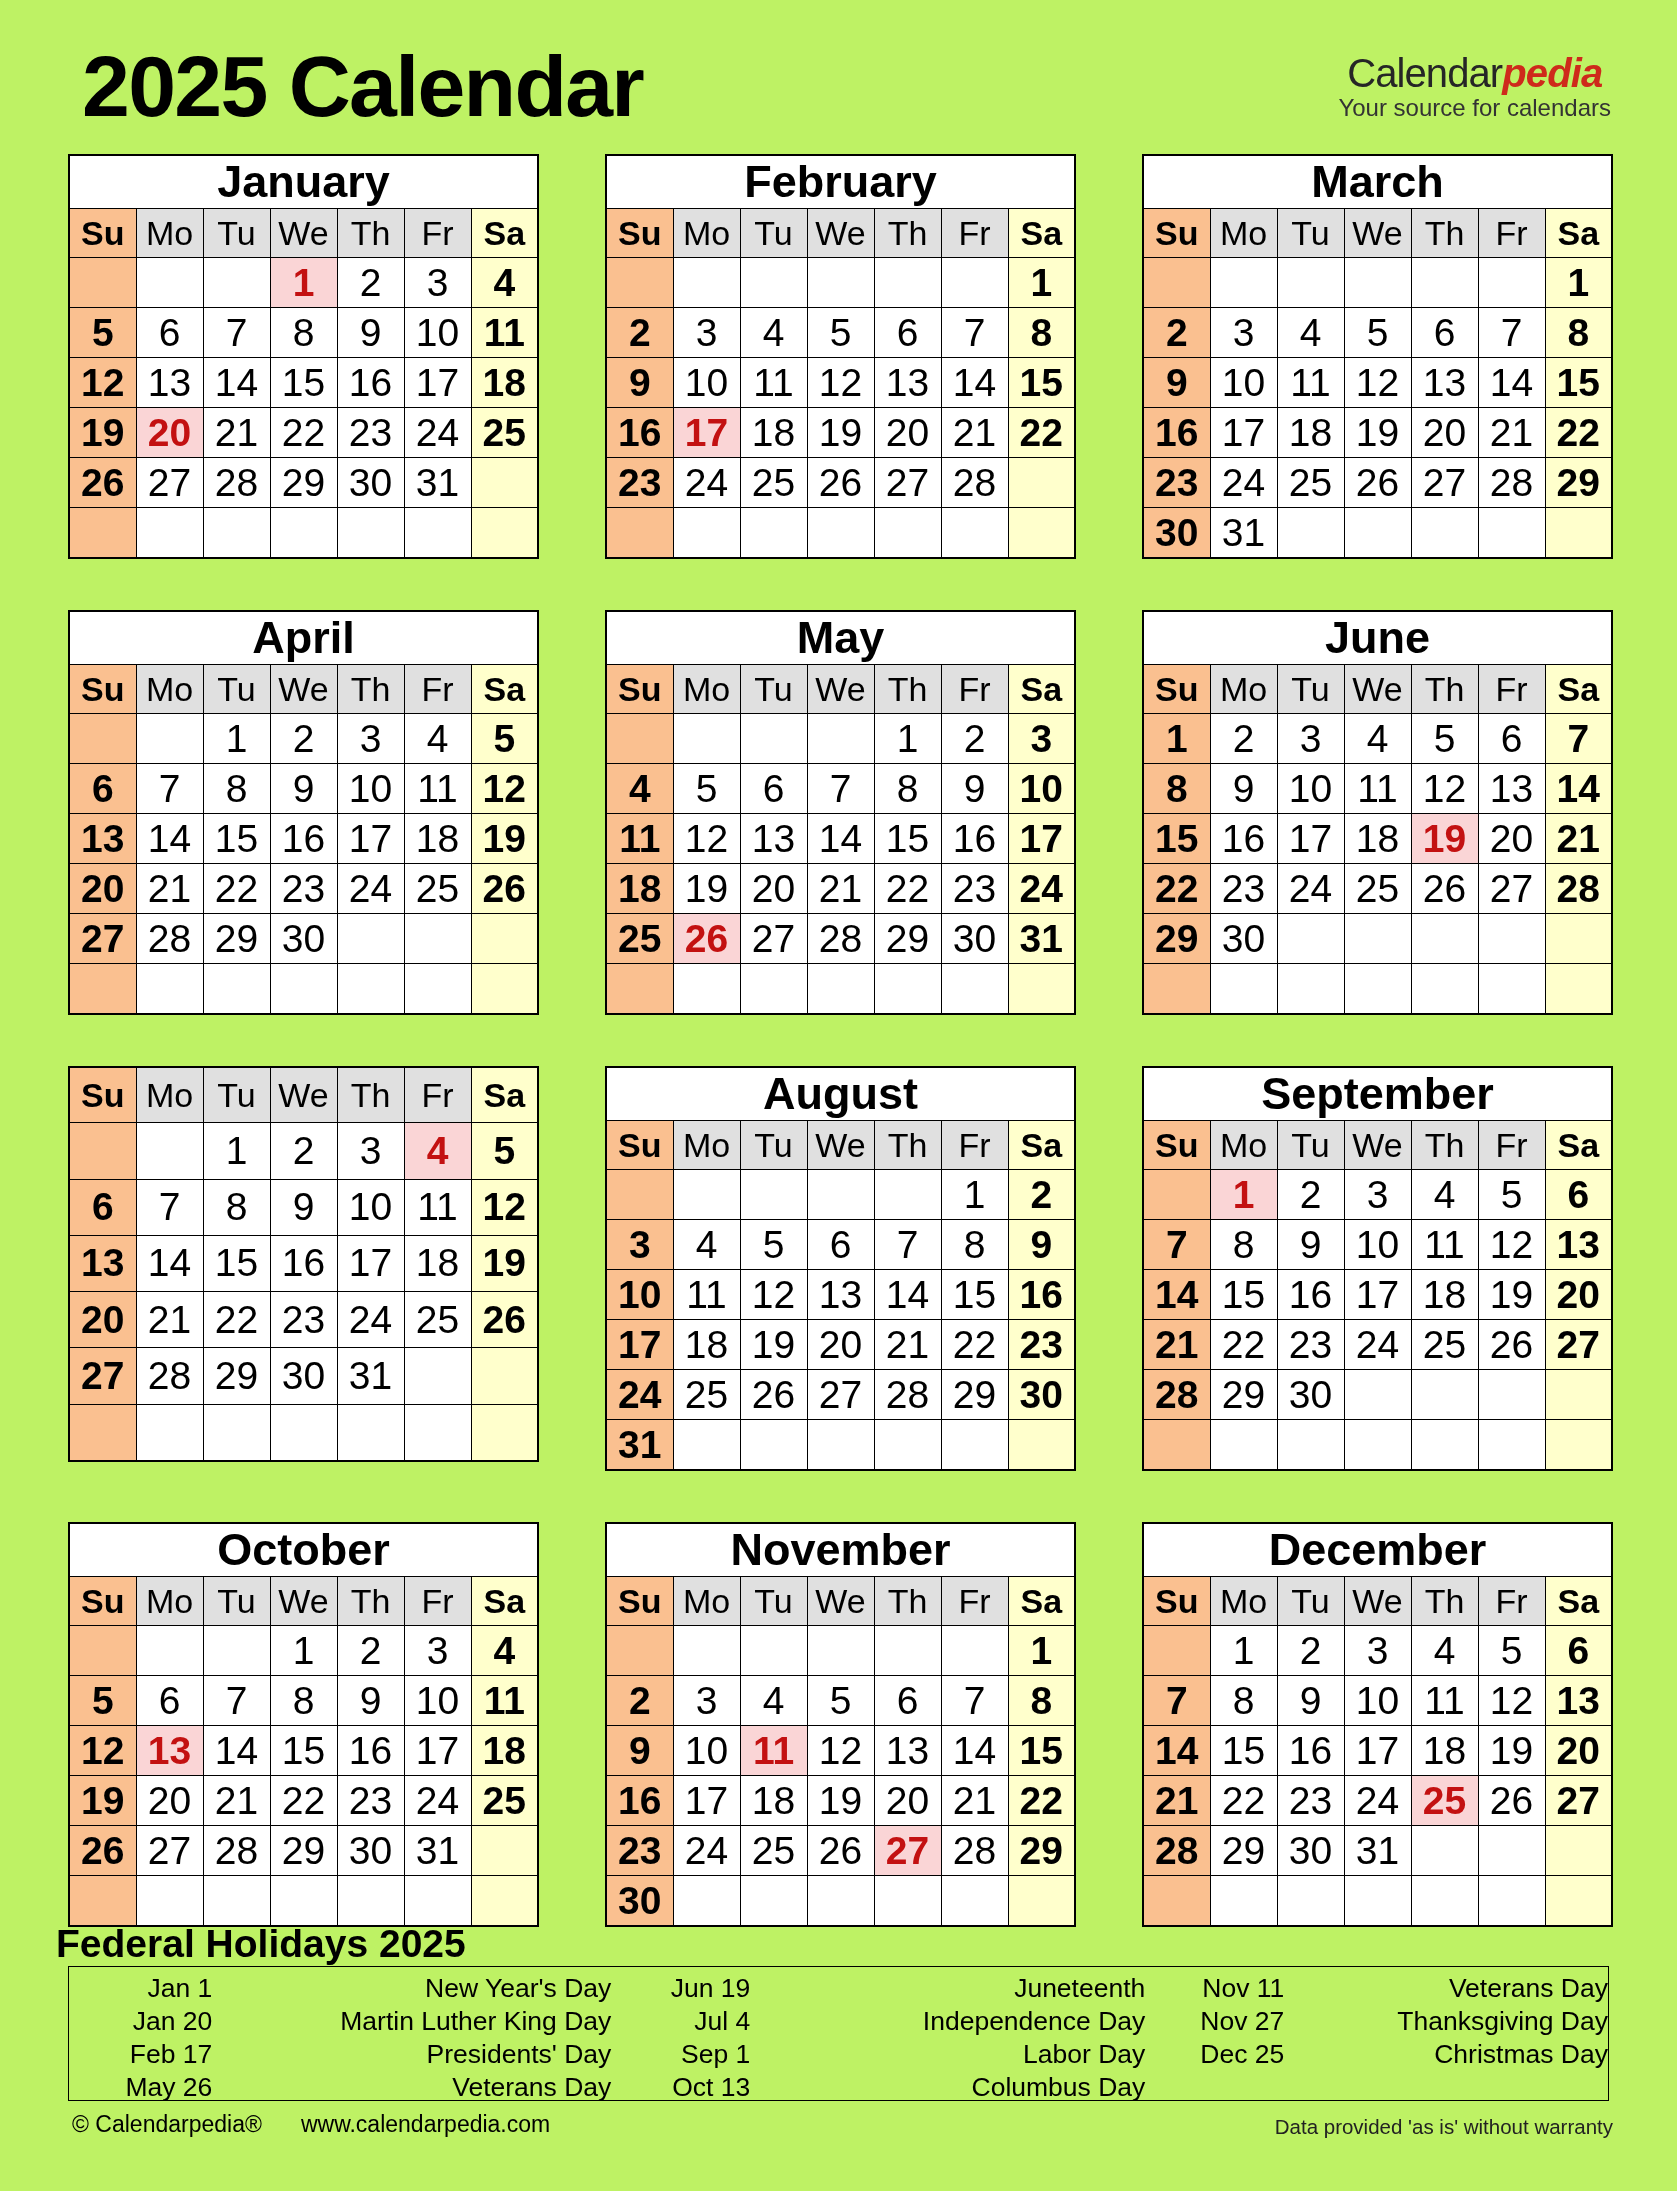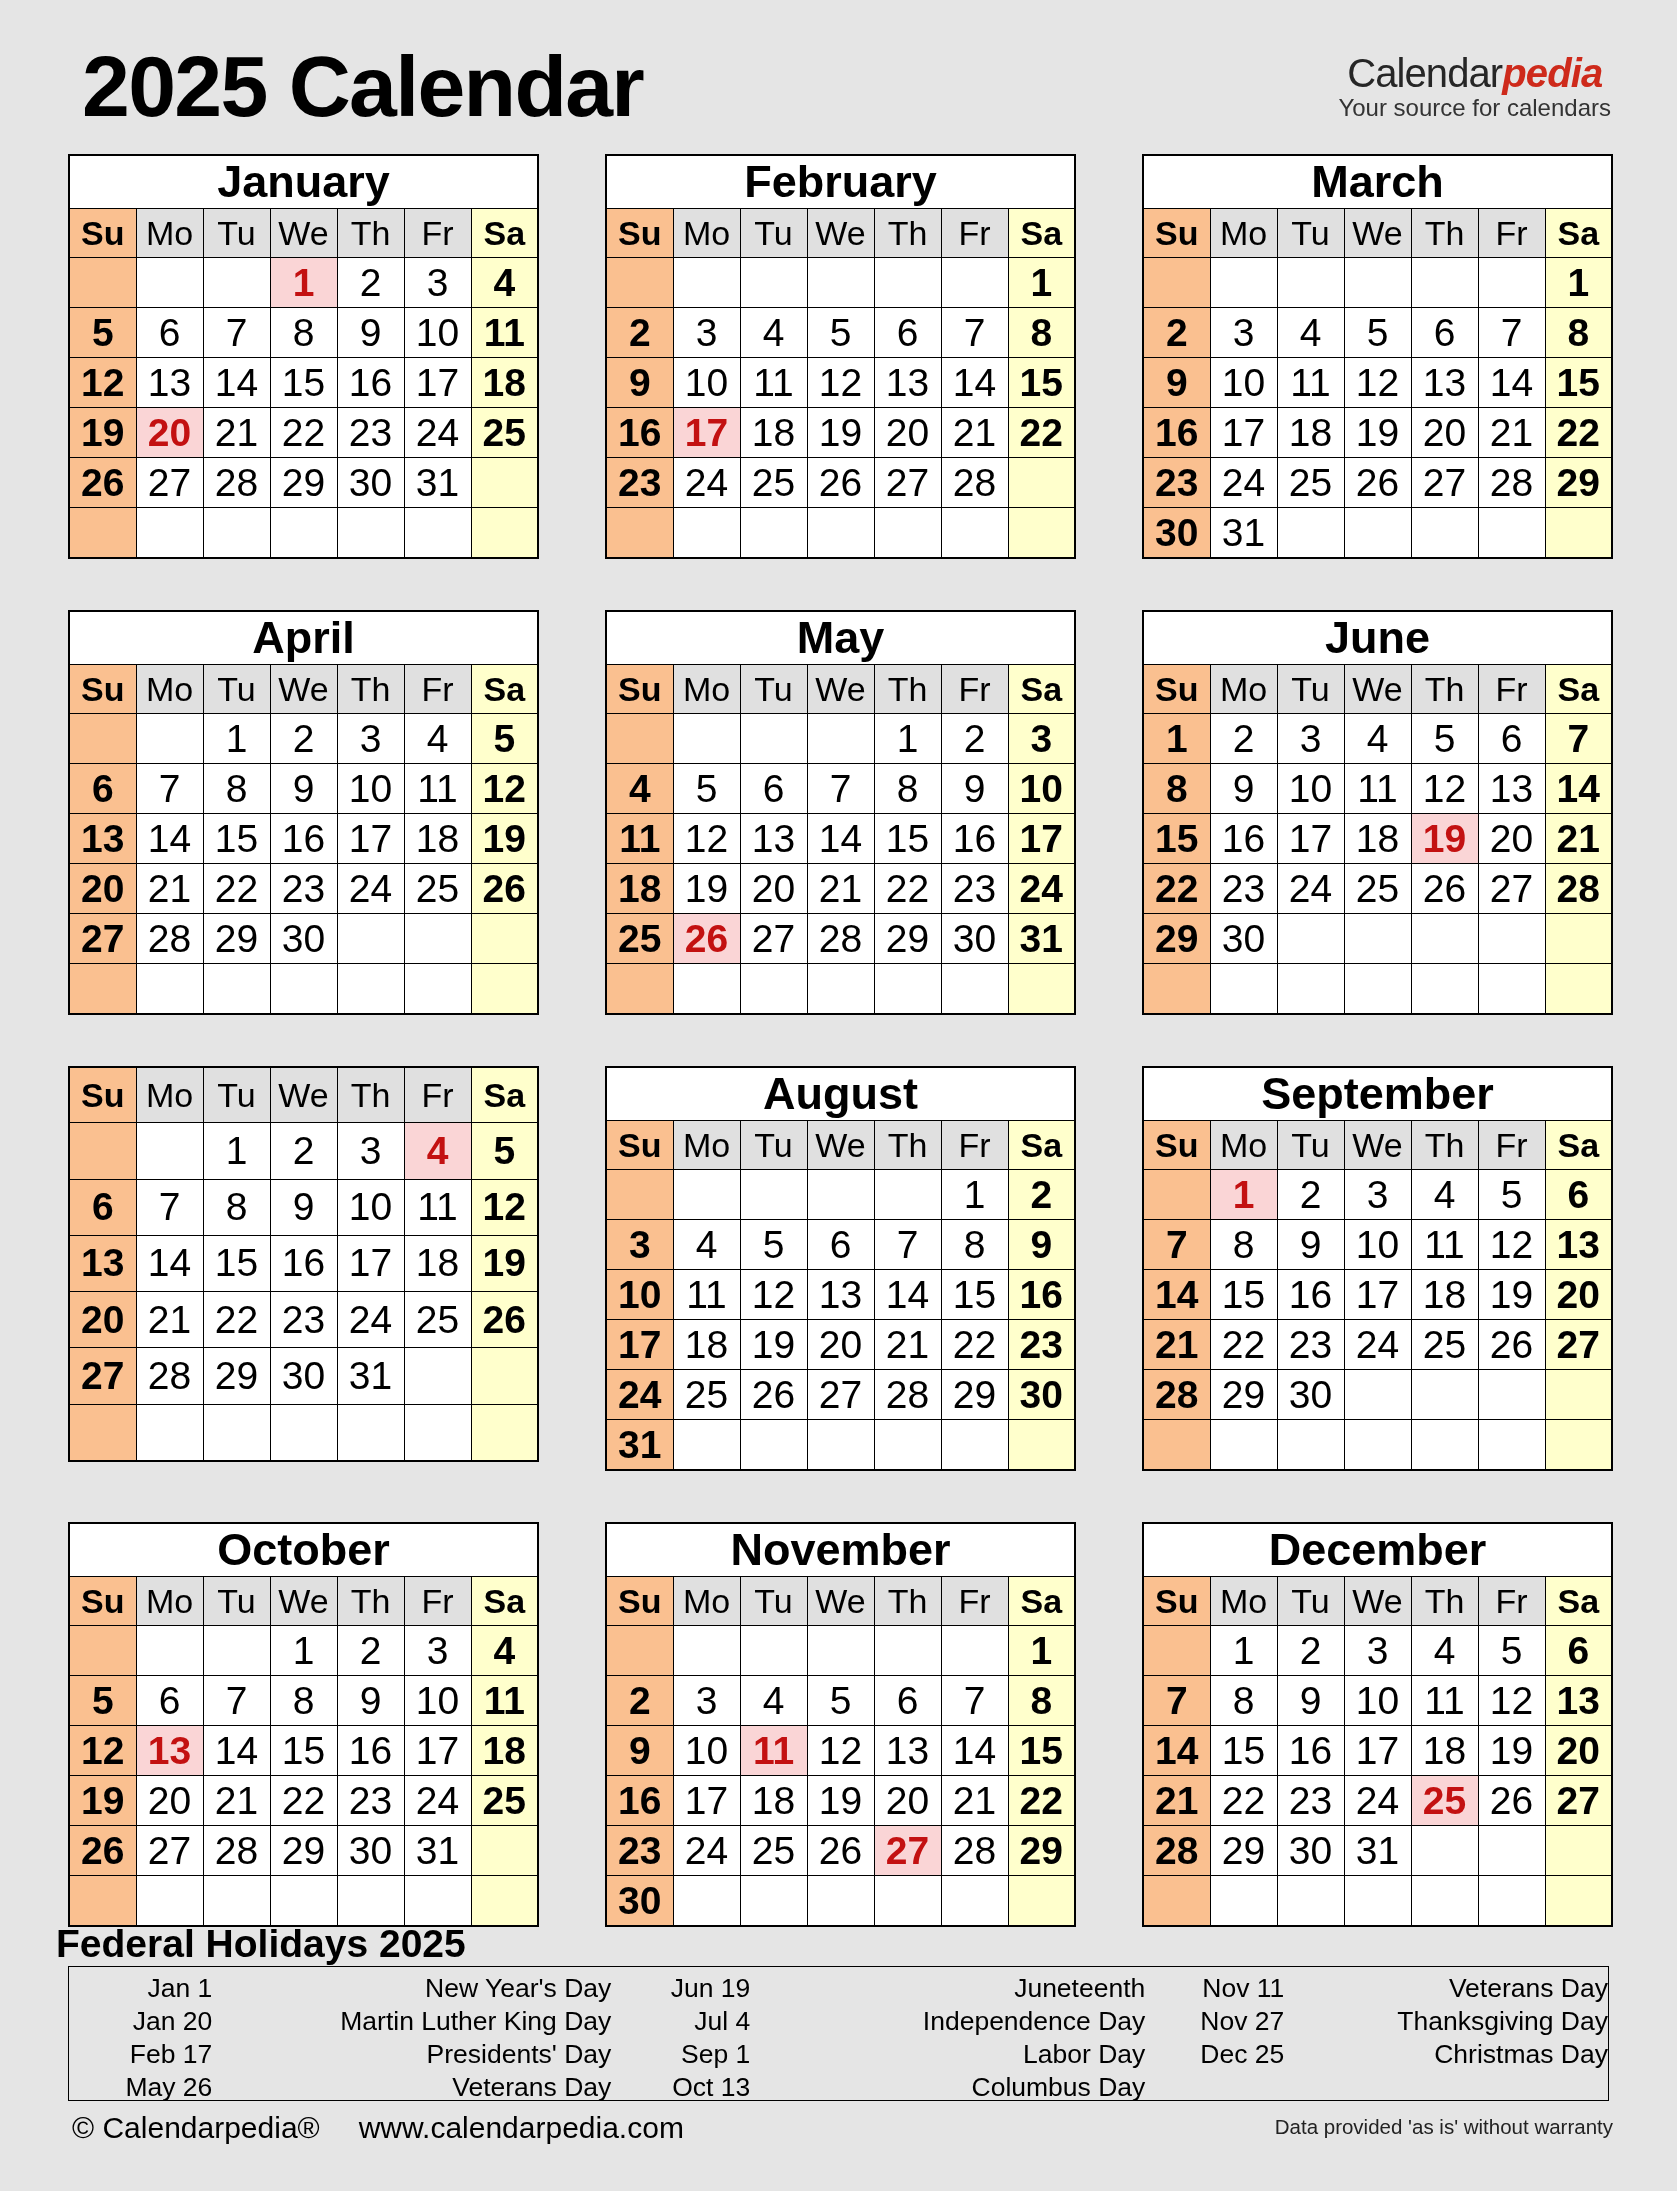--- a/index.html
+++ b/index.html
@@ -1,21 +1,21 @@
 <!DOCTYPE html>
 <html style="--sunday-orange: #FAC090; --saturday-yellow: #FFFFCC; --header-gray: #E0E0E0; --holiday-pink: #FAD5D6; --holiday-red: #C31111; --logo-red: #CE2A1B;font-size:13.7px"><head>
 <meta charset="utf-8">
 <style>
   html,body{margin:0;padding:0;}
   body{
     width:1678px;height:2192px;
     font-family:"Liberation Sans","DejaVu Sans",sans-serif;
     background:#ffffff;color:#000;
   }
-  .page{position:relative;width:1678px;height:2192px;background:#e5e5e5;overflow:hidden;}
+  .page{position:relative;width:1678px;height:2192px;background:#bef264;overflow:hidden;}
 
   
   .page-title{
     position:absolute;left:82px;top:43px;margin:0;
     font-size:86px;font-weight:bold;line-height:1.0;letter-spacing:-1.7px;color:#000;
   }
   .logo{position:absolute;right:67px;top:53px;text-align:center;line-height:1.0;}
   .logo-line{font-size:40px;letter-spacing:-0.9px;white-space:nowrap;}
   .logo-cal{color:#262626;}
   .logo-pedia{color:var(--logo-red);font-weight:bold;font-style:italic;}
@@ -56,21 +56,21 @@
     display:grid;grid-template-columns:538px 534px 1fr;
     padding:5.1px 0 0 4.3px;
     text-align:right;
   }
   .fh-col{display:block;}
   .fh-row{display:flex;line-height:33px;font-size:26.5px;}
   .fh-date{width:139px;flex:0 0 139px;}
   .fh-name{flex:1;}
 
   
-  .copyright{position:absolute;left:72px;top:2111px;font-size:30px;white-space:nowrap;}
+  .copyright{position:absolute;left:72px;top:2111px;font-size:23px;white-space:nowrap;}
   .copyright .site{margin-left:39px;}
   .disclaimer{position:absolute;right:65px;top:2115px;font-size:20.5px;color:#222;}
 </style>
 </head>
 <body>
 
 <div class="page">
 
   <h1 class="page-title">2025 Calendar</h1>
 

